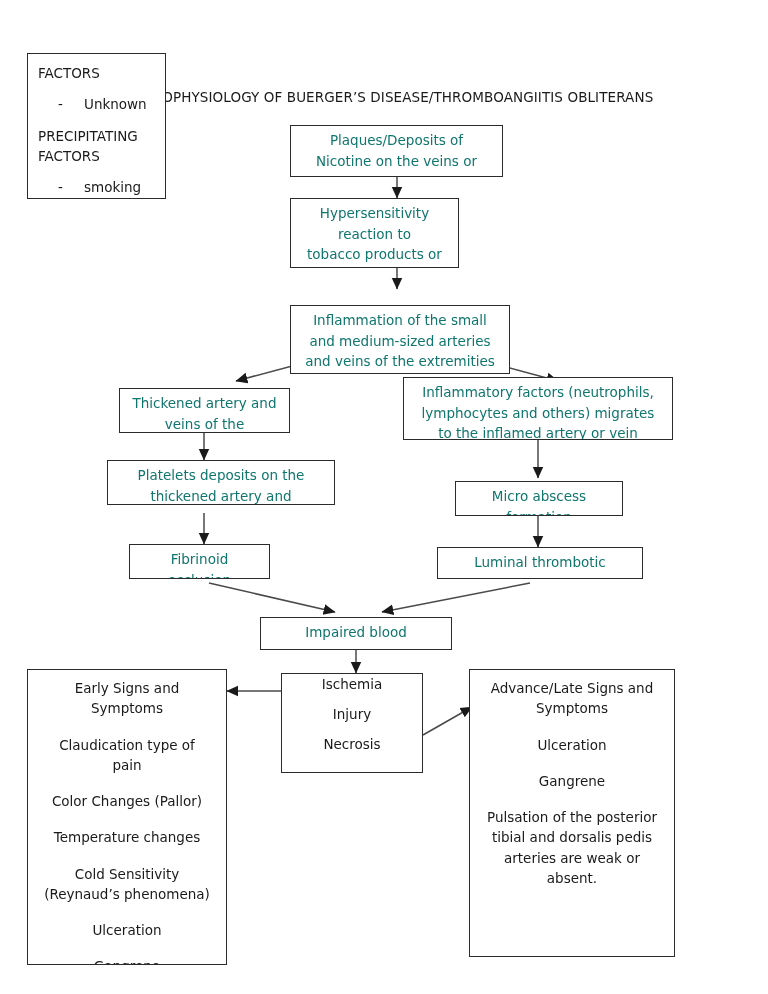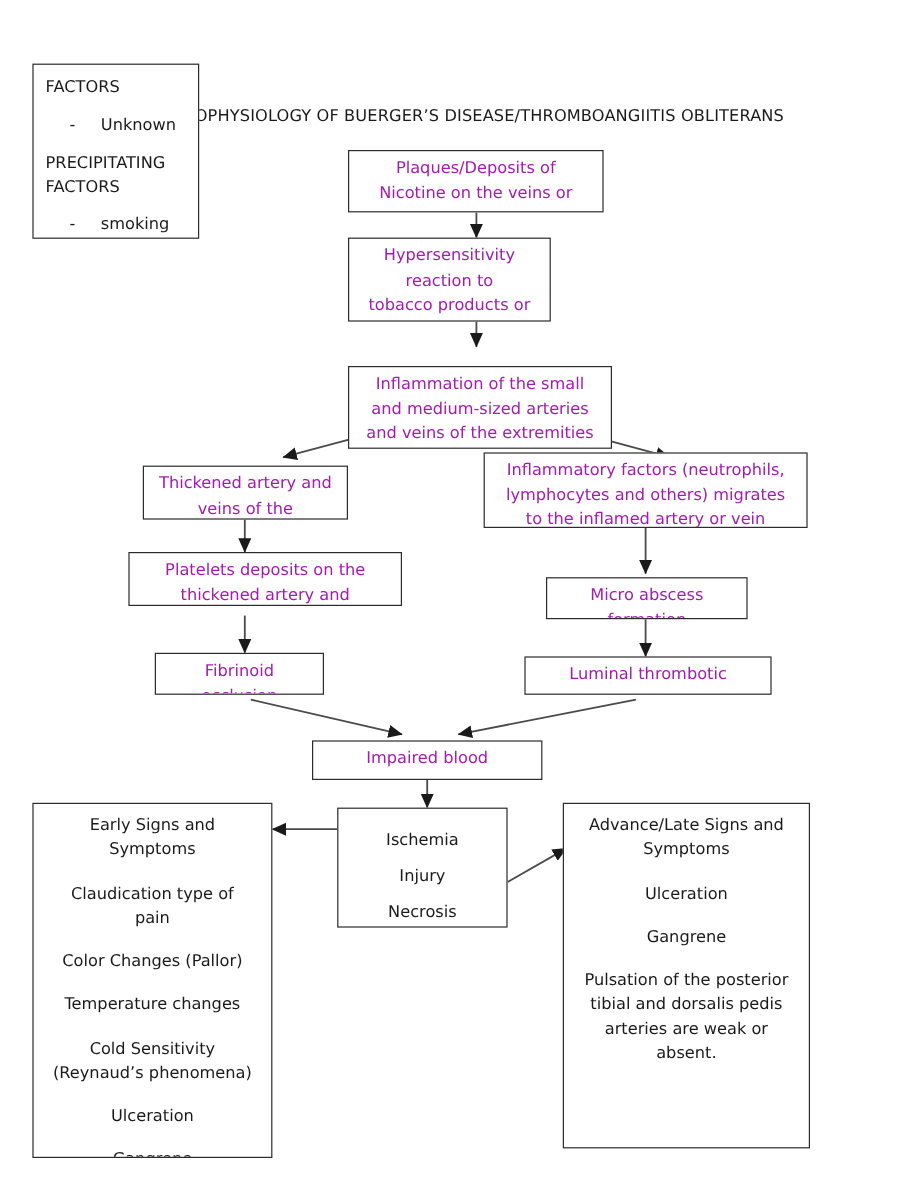--- a/index.html
+++ b/index.html
@@ -22,21 +22,21 @@
 
   
   .box {
     position: absolute;
     border: 1px solid #2b2b2b;
     background: #ffffff;
     overflow: hidden;
     text-align: center;
     font-size: 13.5px;
     line-height: 1.52;
-    color: #a21caf;
+    color: #0f766e;
     padding: 4px 6px 0 6px;
     display: block;
   }
   .box .txt {
     display: block;
     white-space: pre-line;
   }
 
   
   #title {
@@ -91,21 +91,21 @@
 
   
   #ischemia-box {
     position: absolute;
     border: 1px solid #2b2b2b;
     background: #ffffff;
     font-size: 13.5px;
     line-height: 1.4;
     text-align: center;
     overflow: hidden;
-    padding-top: 17px;
+    padding-top: 1px;
   }
   #ischemia-box .step { display: block; }
 
   
   #arrows {
     position: absolute;
     left: 0; top: 0;
     width: 768px;
     height: 994px;
     pointer-events: none;

